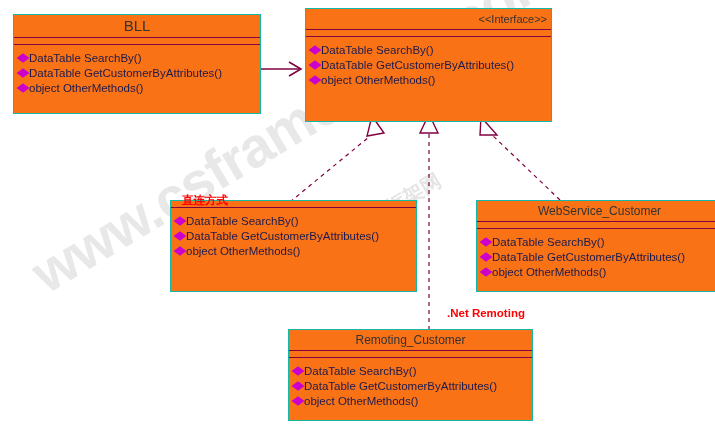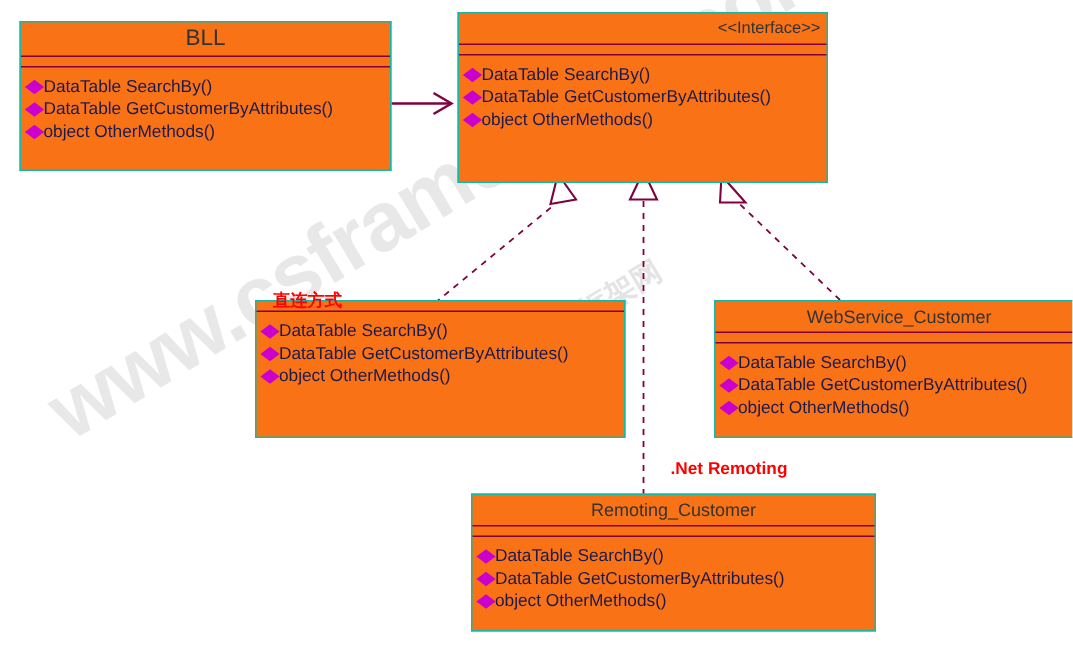--- a/index.html
+++ b/index.html
@@ -231,21 +231,21 @@
         <span class="m-diamond"></span>
         <span class="m-text">DataTable GetCustomerByAttributes()</span>
       </div>
       <div class="m-row">
         <span class="m-diamond"></span>
         <span class="m-text">object OtherMethods()</span>
       </div>
     </div>
   </div>
 
-  <div class="uml-box" style="left:314px; top:329px; width:270px; height:92px;">
+  <div class="uml-box" style="left:288px; top:329px; width:245px; height:92px;">
     <div class="uml-title">
       <span>Remoting_Customer</span>
     </div>
     <div class="uml-attrs"></div>
     <div class="uml-methods">
       <div class="m-row">
         <span class="m-diamond"></span>
         <span class="m-text">DataTable SearchBy()</span>
       </div>
       <div class="m-row">

